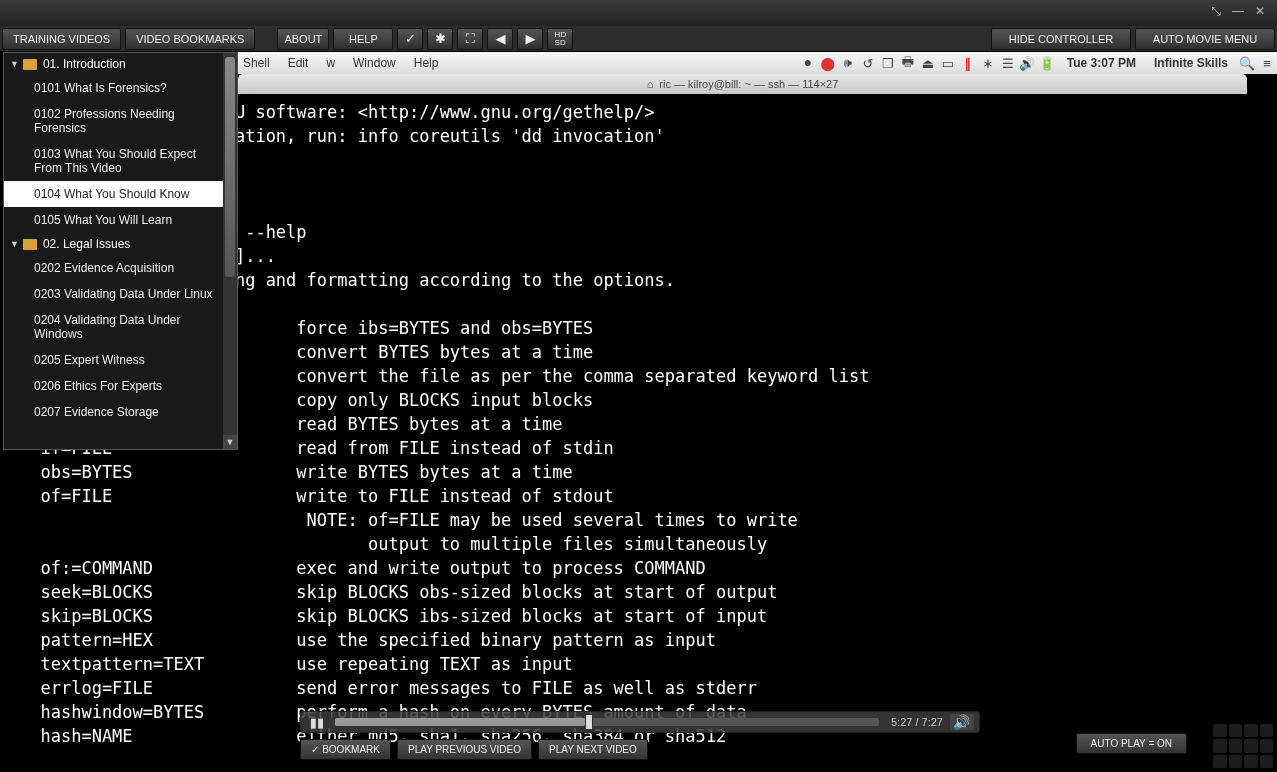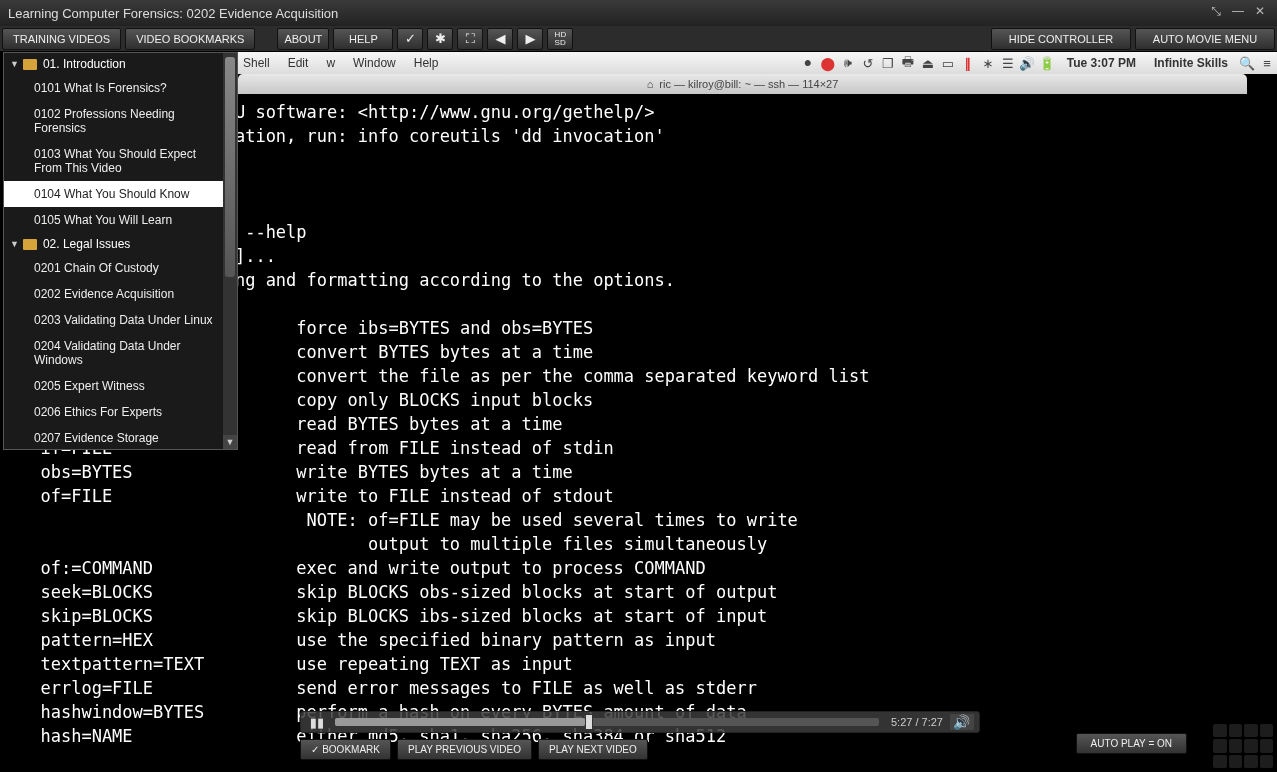--- a/index.html
+++ b/index.html
@@ -56,21 +56,20 @@
 .autoplay { position:absolute; right:90px; bottom:18px; z-index:10; background:linear-gradient(#555,#333); border:1px solid #111; color:#eee; font-size:10px; padding:4px 14px; border-radius:2px; cursor:pointer; }
 
 
 .kbd { position:absolute; right:4px; bottom:4px; width:60px; height:44px; display:grid; grid-template-columns:repeat(4,1fr); grid-template-rows:repeat(3,1fr); gap:2px; z-index:9; opacity:.35; }
 .kbd div { background:#555; border-radius:2px; }
 </style>
 </head>
 <body>
 
 <div class="titlebar">
-  <span>Learning Computer Forensics: 0202 Evidence Acquisition</span>
   <span class="spacer"></span>
   <span class="winbtn">⤡</span>
   <span class="winbtn">—</span>
   <span class="winbtn">✕</span>
 </div>
 
 <div class="menubar">
   <div class="menubtn">
       <span>TRAINING VIDEOS</span>
     </div>
@@ -139,21 +138,20 @@
       <div class="side-item">0101 What Is Forensics?</div>
       <div class="side-item">0102 Professions Needing Forensics</div>
       <div class="side-item">0103 What You Should Expect From This Video</div>
       <div class="side-item sel">0104 What You Should Know</div>
       <div class="side-item">0105 What You Will Learn</div>
       <div class="section-h">
         <span class="tri">▼</span>
         <span class="fold"></span>
         <span>02. Legal Issues</span>
       </div>
-      <div class="side-item">0201 Chain Of Custody</div>
       <div class="side-item">0202 Evidence Acquisition</div>
       <div class="side-item">0203 Validating Data Under Linux</div>
       <div class="side-item">0204 Validating Data Under Windows</div>
       <div class="side-item">0205 Expert Witness</div>
       <div class="side-item">0206 Ethics For Experts</div>
       <div class="side-item">0207 Evidence Storage</div>
     </div>
   <div class="sb">
     <div class="thumb"></div>
     <div class="ar">▼</div>

